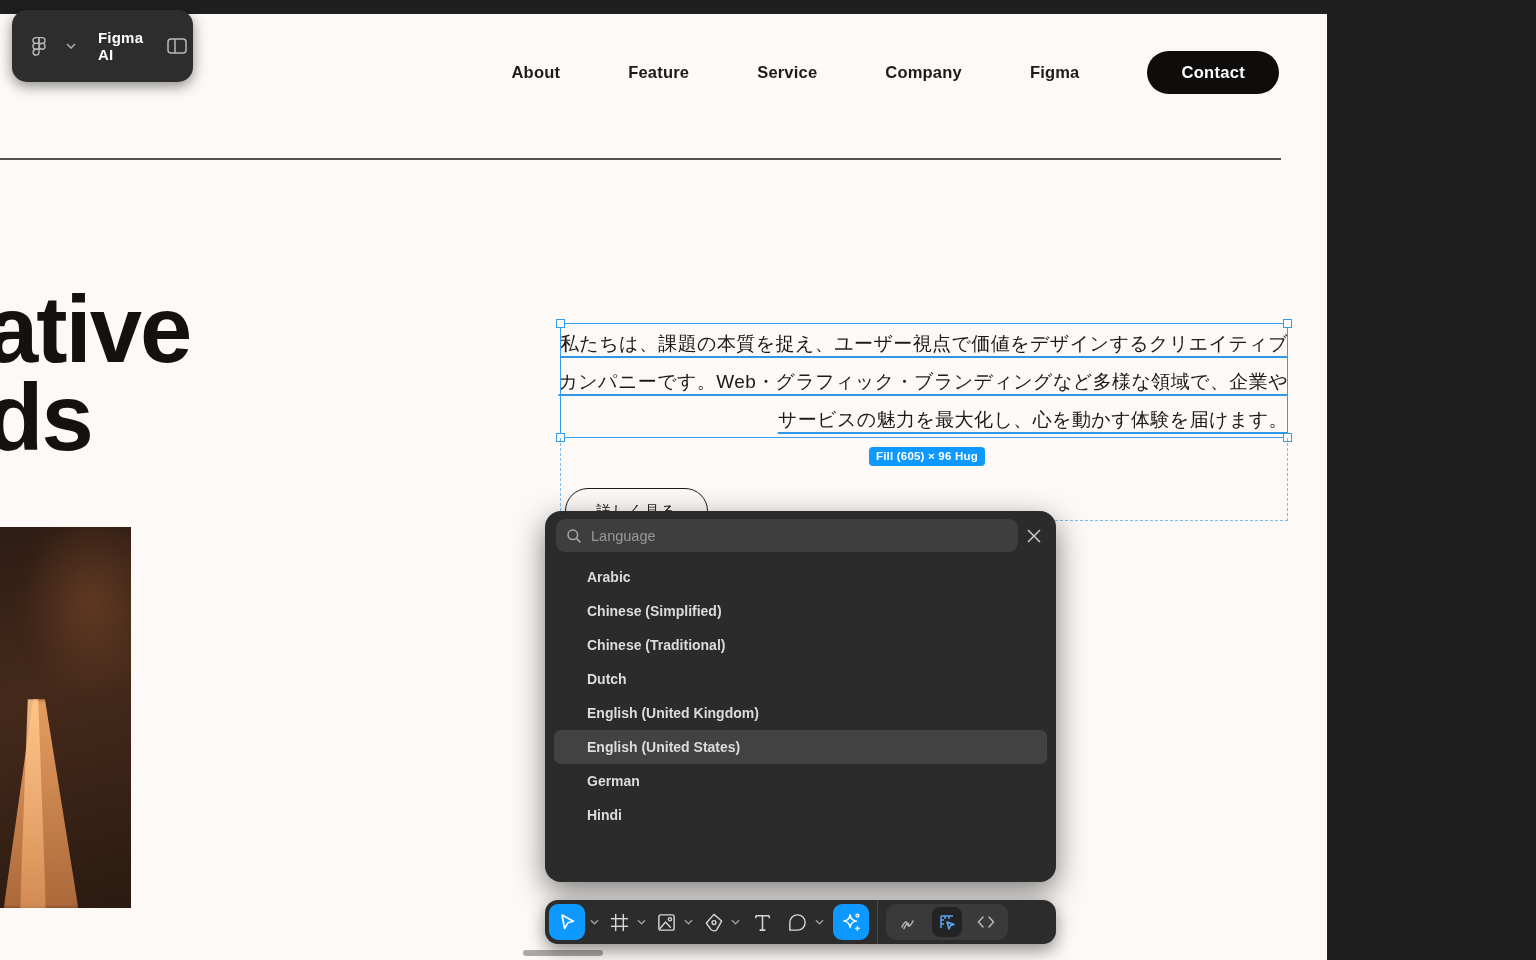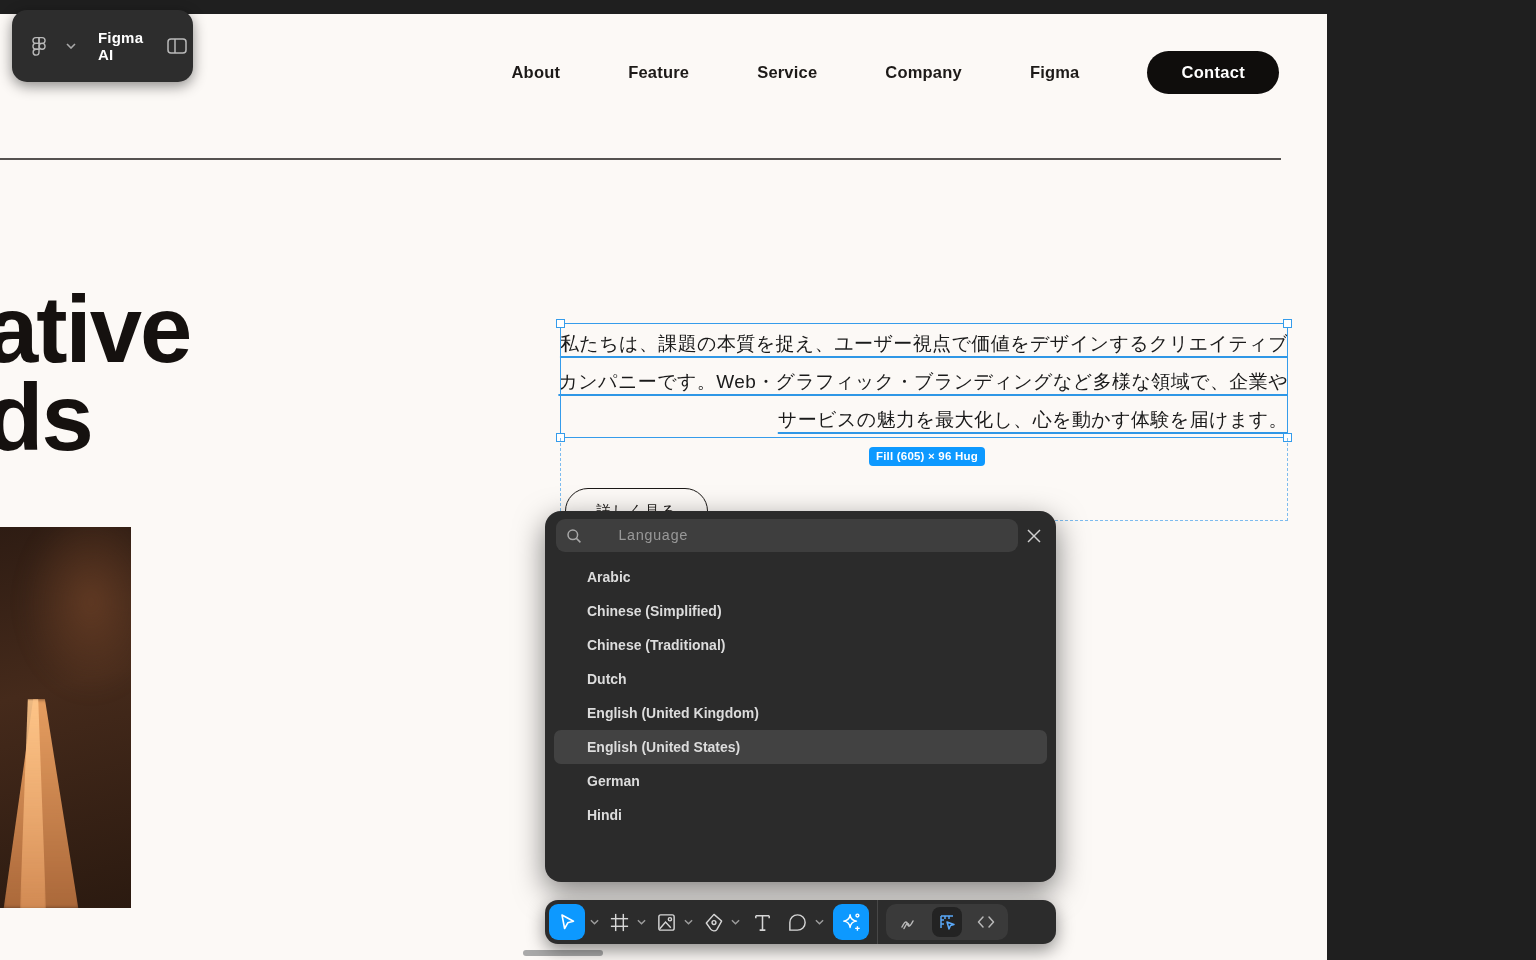--- a/index.html
+++ b/index.html
@@ -94,21 +94,21 @@
   
   .lang-panel {
     position:absolute; left:545px; top:511px; width:511px; height:371px; z-index:30;
     background:#2b2b2b; border-radius:16px; box-shadow:0 10px 30px rgba(0,0,0,.5);
     overflow:hidden;
   }
   .search-row { position:absolute; left:11px; top:8px; width:462px; height:33px;
     background:#3e3e3e; border-radius:9px; display:flex; align-items:center; padding:0 10px; gap:9px; }
   .search-row input {
     background:transparent; border:none; outline:none; color:#f97316;
-    font-size:14.5px; width:100%; font-family:Liberation Mono, monospace;margin-left:27px;
+    font-size:14.5px; width:100%; font-family:Liberation Sans, sans-serif;
   }
   .search-row input::placeholder { color:#989898; }
   .panel-close { position:absolute; right:13px; top:16px; width:18px; height:18px;
     display:flex; align-items:center; justify-content:center; cursor:pointer; }
   .lang-list { position:absolute; left:0; top:49px; width:100%; }
   .lang-row { height:34px; margin:0 9px; padding-left:33px; border-radius:7px;
     display:flex; align-items:center; font-size:14px; color:#dcdcdc; cursor:default;font-weight:bold; }
   .lang-row.sel { background:#424242; }
 
   

